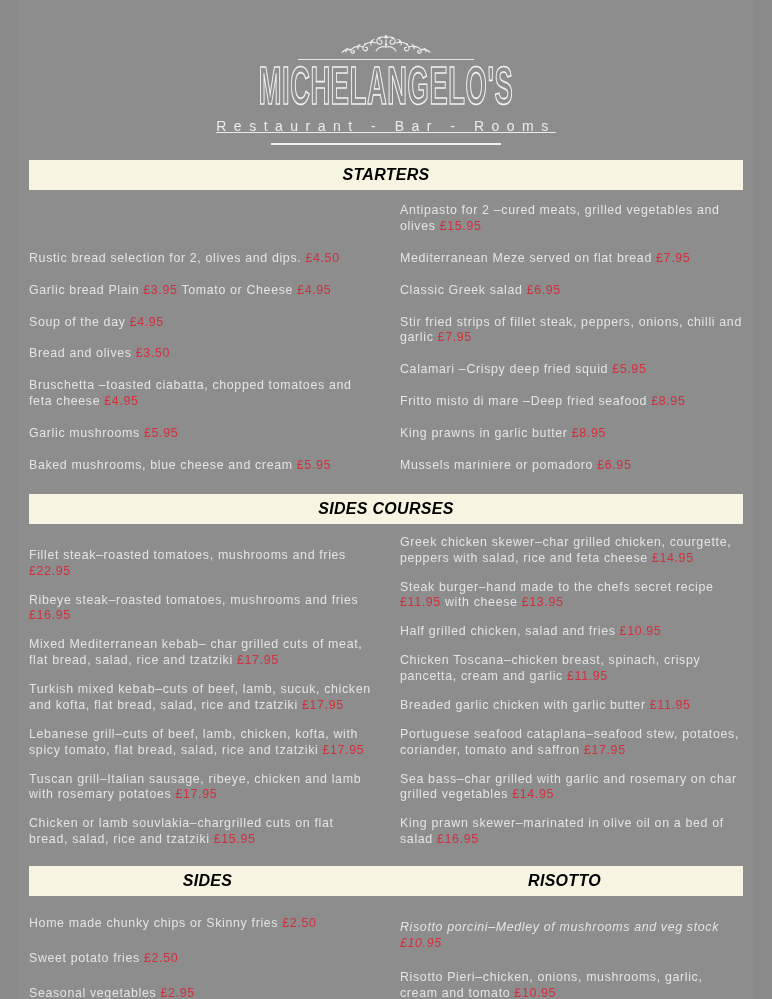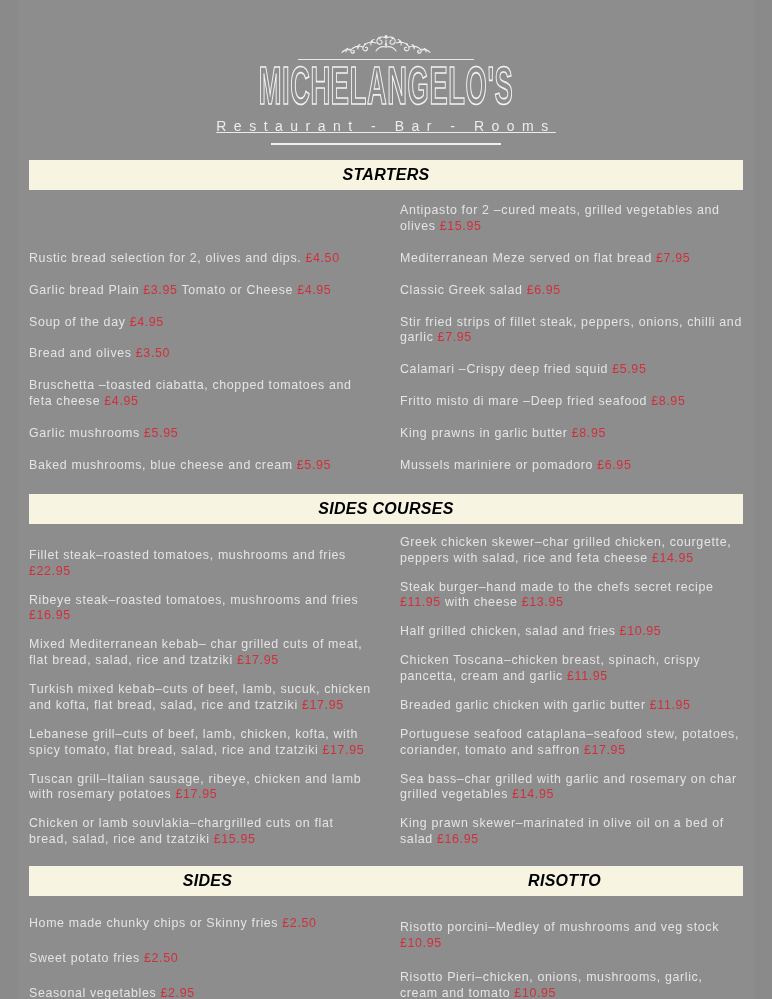--- a/index.html
+++ b/index.html
@@ -146,21 +146,21 @@
   .starters .item { margin-top: 16px; }
   .starters .item:first-child { margin-top: 13px; }
 
   .mains .item { margin-top: 13px; }
   .mains .item:first-child { margin-top: 11px; }
 
   .sides .item { margin-top: 19px; }
   .sides .item:first-child { margin-top: 17px; }
 
   .risotto .item { margin-top: 18px; }
-  .risotto .item:first-child { margin-top: 24px; }
+  .risotto .item:first-child { margin-top: 24px; font-style: italic; }
 
   .gap-starters { height: 20px; }
   .gap-mains { height: 18px; }
 </style>
 </head>
 <body>
 
 <div class="page-panel"></div>
 
 <div class="content">

